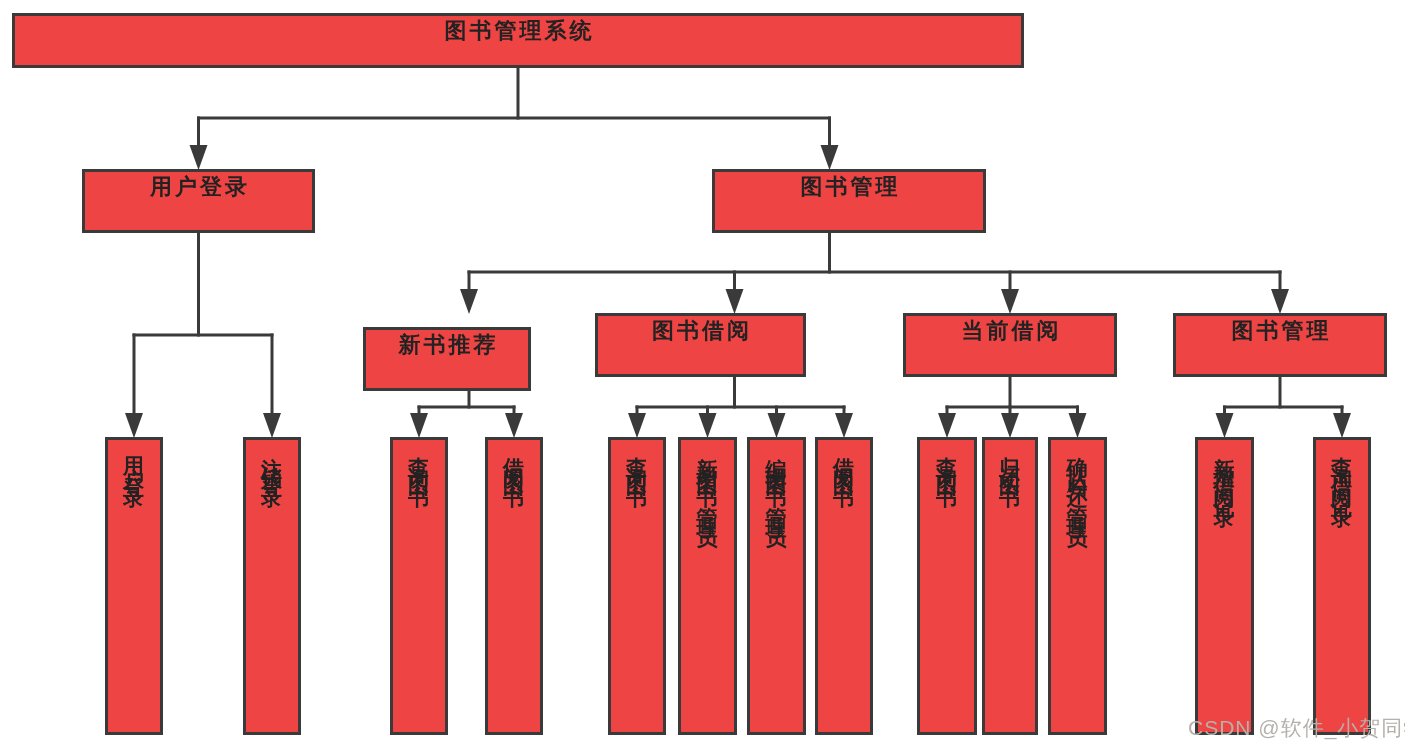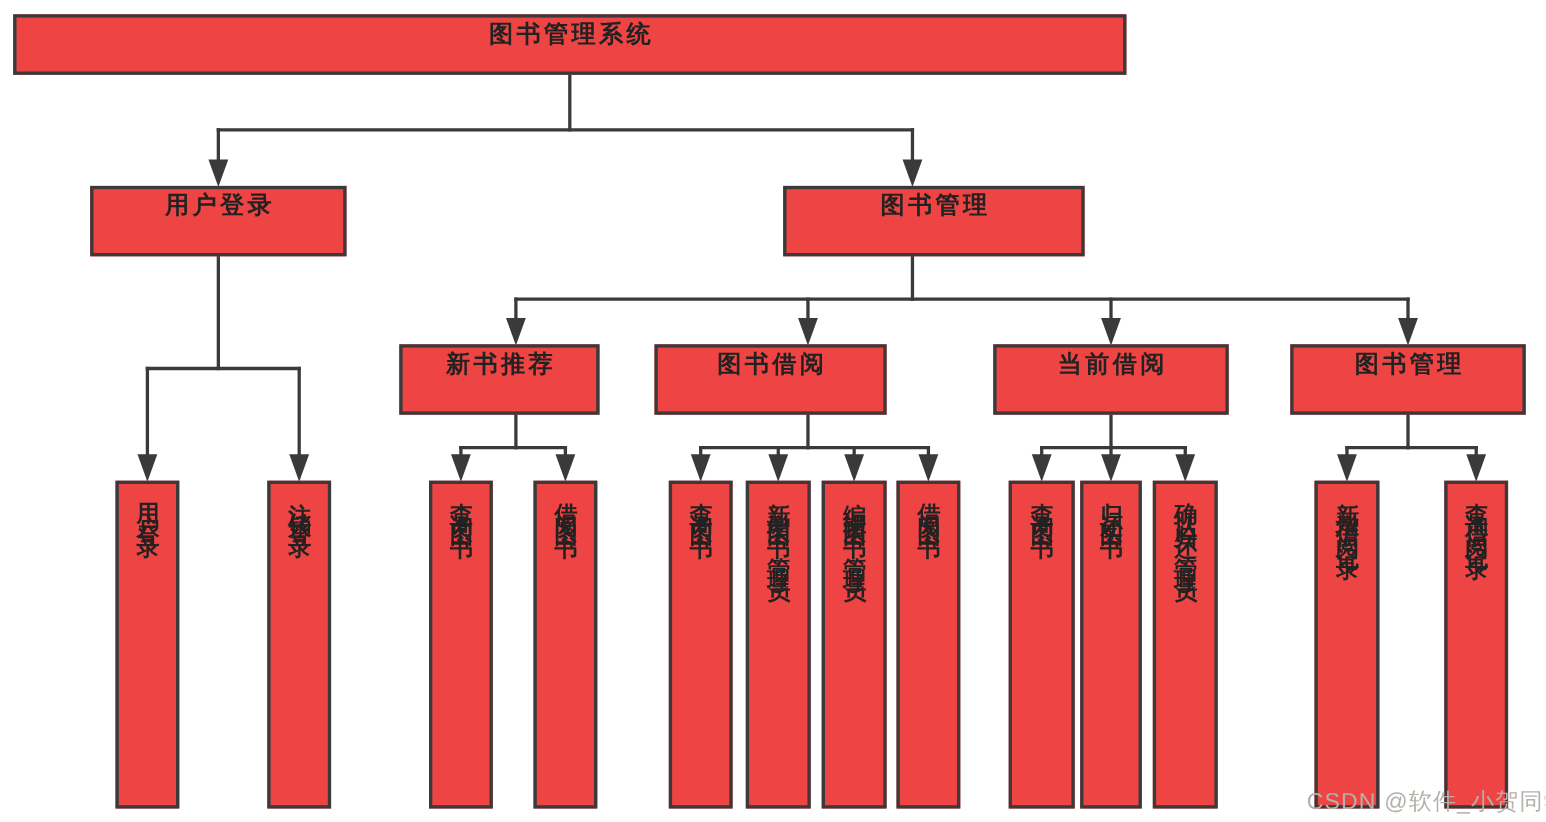--- a/index.html
+++ b/index.html
@@ -114,21 +114,21 @@
   <div id="nodes-layer">
       <div class="node h" style="left: 12px; top: 13px; width: 1012px; height: 55px;">
         <span class="label">图书管理系统</span>
       </div>
       <div class="node h" style="left: 82px; top: 169px; width: 233px; height: 64px;">
         <span class="label">用户登录</span>
       </div>
       <div class="node h" style="left: 712px; top: 169px; width: 274px; height: 64px;">
         <span class="label">图书管理</span>
       </div>
-      <div class="node h" style="left: 363px; top: 313px; width: 182px; height: 64px;">
+      <div class="node h" style="left: 363px; top: 327px; width: 168px; height: 64px;">
         <span class="label">新书推荐</span>
       </div>
       <div class="node h" style="left: 595px; top: 313px; width: 211px; height: 64px;">
         <span class="label">图书借阅</span>
       </div>
       <div class="node h" style="left: 903px; top: 313px; width: 214px; height: 64px;">
         <span class="label">当前借阅</span>
       </div>
       <div class="node h" style="left: 1173px; top: 313px; width: 214px; height: 64px;">
         <span class="label">图书管理</span>

